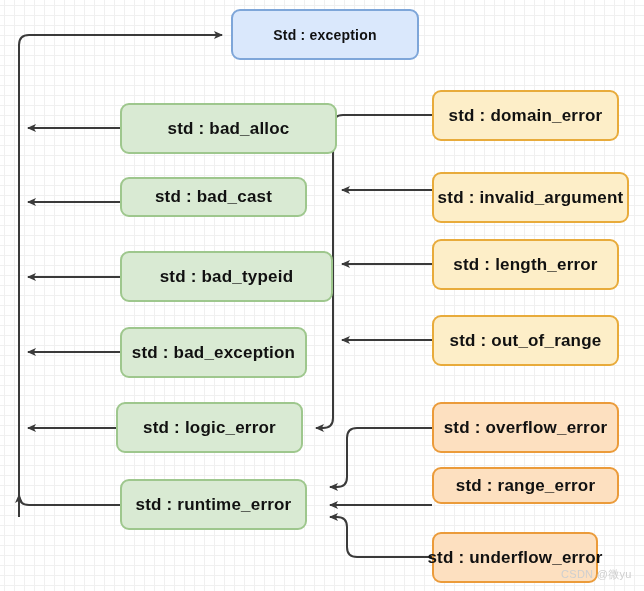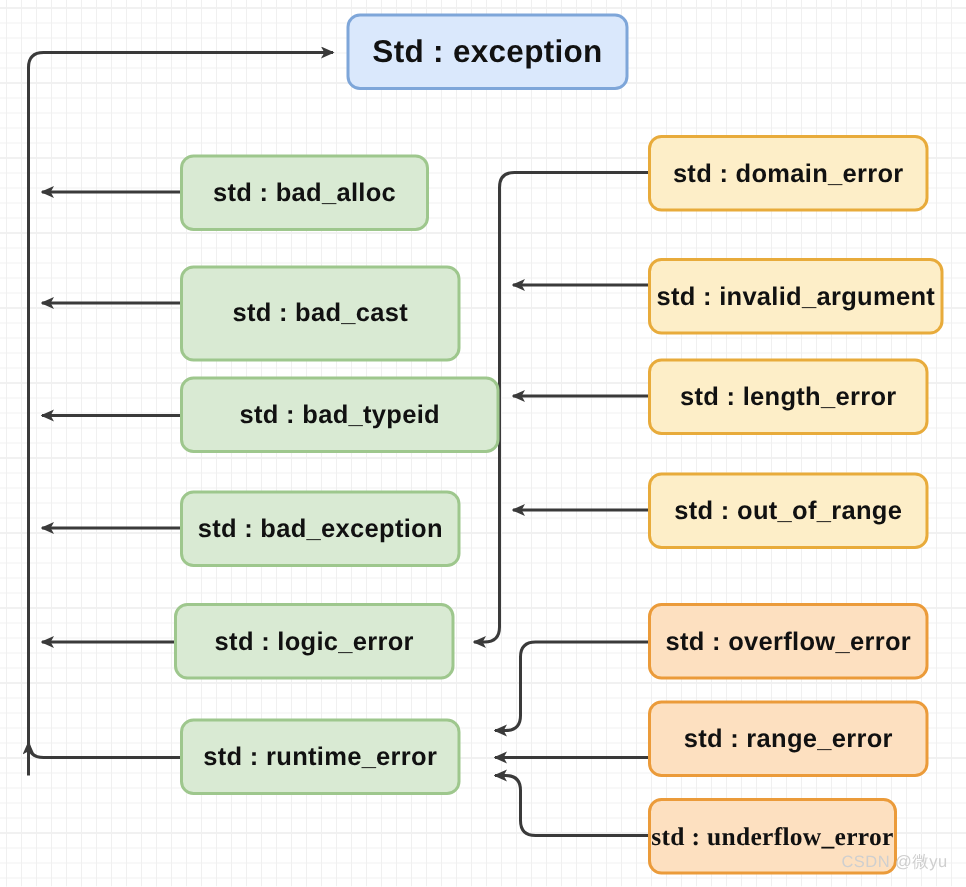--- a/index.html
+++ b/index.html
@@ -41,21 +41,21 @@
     border-style: solid;
     font-weight: bold;
     letter-spacing: 0.2px;
     color: #111111;
     text-align: center;
     white-space: nowrap;
   }
   .node-root {
     background: #dae8fc;
     border-color: #7ea6d9;
-    font-size: 21px;
+    font-size: 14px;
   }
   .node-green {
     background: #d9ead3;
     border-color: #9ec78d;
     font-size: 17px;
   }
   .node-yellow {
     background: #fdeec8;
     border-color: #e8ab3b;
     font-size: 17px;
@@ -100,24 +100,24 @@
         <path d="M 432 428 L 357 428 Q 347 428 347 438 L 347 477 Q 347 487 337 487 L 330 487" marker-end="url(#arrow)"></path>
         <path d="M 432 505 L 330 505" marker-end="url(#arrow)"></path>
         <path d="M 432 557 L 357 557 Q 347 557 347 547 L 347 527 Q 347 517 337 517 L 330 517" marker-end="url(#arrow)"></path>
       </g>
   </svg>
 
   <div id="node-layer">
       <div class="node node-root" style="left: 231px; top: 9px; width: 188px; height: 51px;">
         <span>Std : exception</span>
       </div>
-      <div class="node node-green" style="left: 120px; top: 103px; width: 166px; height: 51px;">
+      <div class="node node-green" style="left: 120px; top: 103px; width: 217px; height: 51px;">
         <span>std : bad_alloc</span>
       </div>
-      <div class="node node-green" style="left: 120px; top: 177px; width: 187px; height: 64px;">
+      <div class="node node-green" style="left: 120px; top: 177px; width: 187px; height: 40px;">
         <span>std : bad_cast</span>
       </div>
       <div class="node node-green" style="left: 120px; top: 251px; width: 213px; height: 51px;">
         <span>std : bad_typeid</span>
       </div>
       <div class="node node-green" style="left: 120px; top: 327px; width: 187px; height: 51px;">
         <span>std : bad_exception</span>
       </div>
       <div class="node node-green" style="left: 116px; top: 402px; width: 187px; height: 51px;">
         <span>std : logic_error</span>
@@ -133,23 +133,23 @@
       </div>
       <div class="node node-yellow" style="left: 432px; top: 239px; width: 187px; height: 51px; align-items: center;">
         <span>std : length_error</span>
       </div>
       <div class="node node-yellow" style="left: 432px; top: 315px; width: 187px; height: 51px;">
         <span>std : out_of_range</span>
       </div>
       <div class="node node-orange" style="left: 432px; top: 402px; width: 187px; height: 51px;">
         <span>std : overflow_error</span>
       </div>
-      <div class="node node-orange" style="left: 432px; top: 467px; width: 187px; height: 51px;">
+      <div class="node node-orange" style="left: 432px; top: 467px; width: 187px; height: 37px;">
         <span>std : range_error</span>
       </div>
-      <div class="node node-orange" style="left: 432px; top: 532px; width: 166px; height: 51px; font-family: Liberation Serif, serif;">
+      <div class="node node-orange" style="left: 432px; top: 532px; width: 166px; height: 51px;">
         <span>std : underflow_error</span>
       </div>
     </div>
 
   <div class="watermark" style="left: 561px; top: 567px;">CSDN @微yu</div>
 
 </div>
 
 </body></html>

